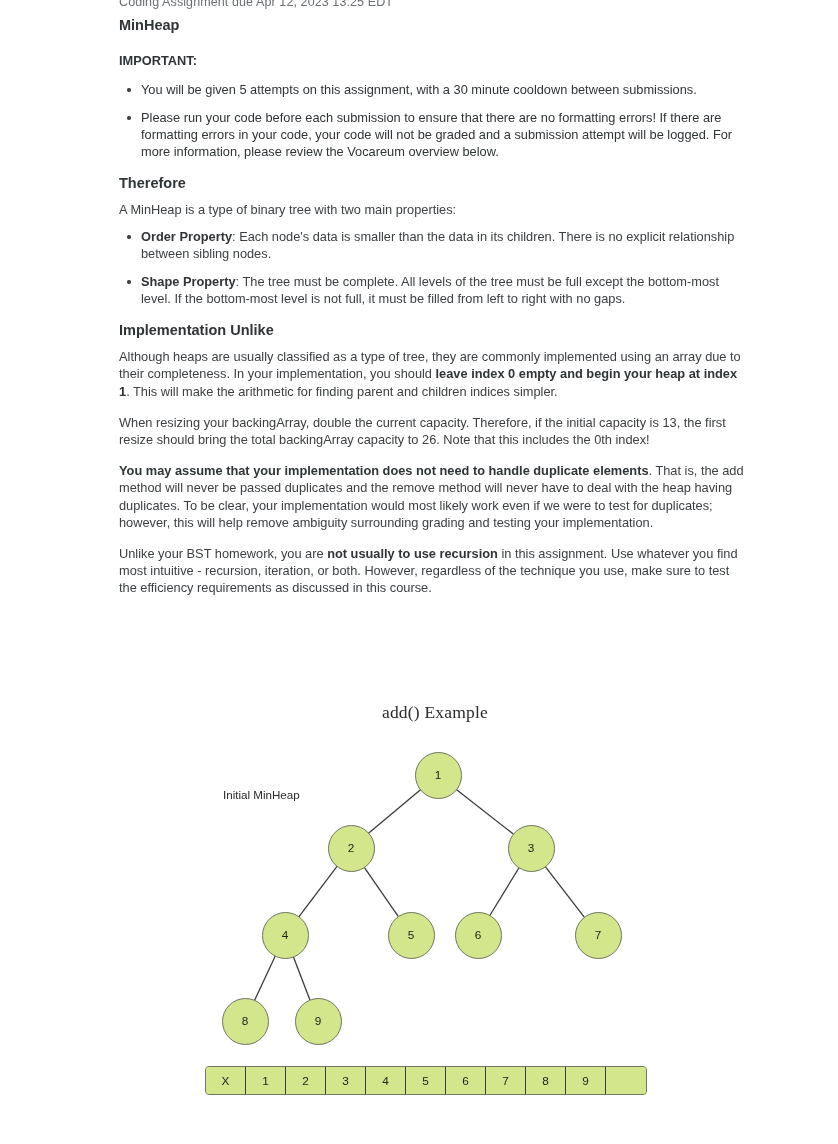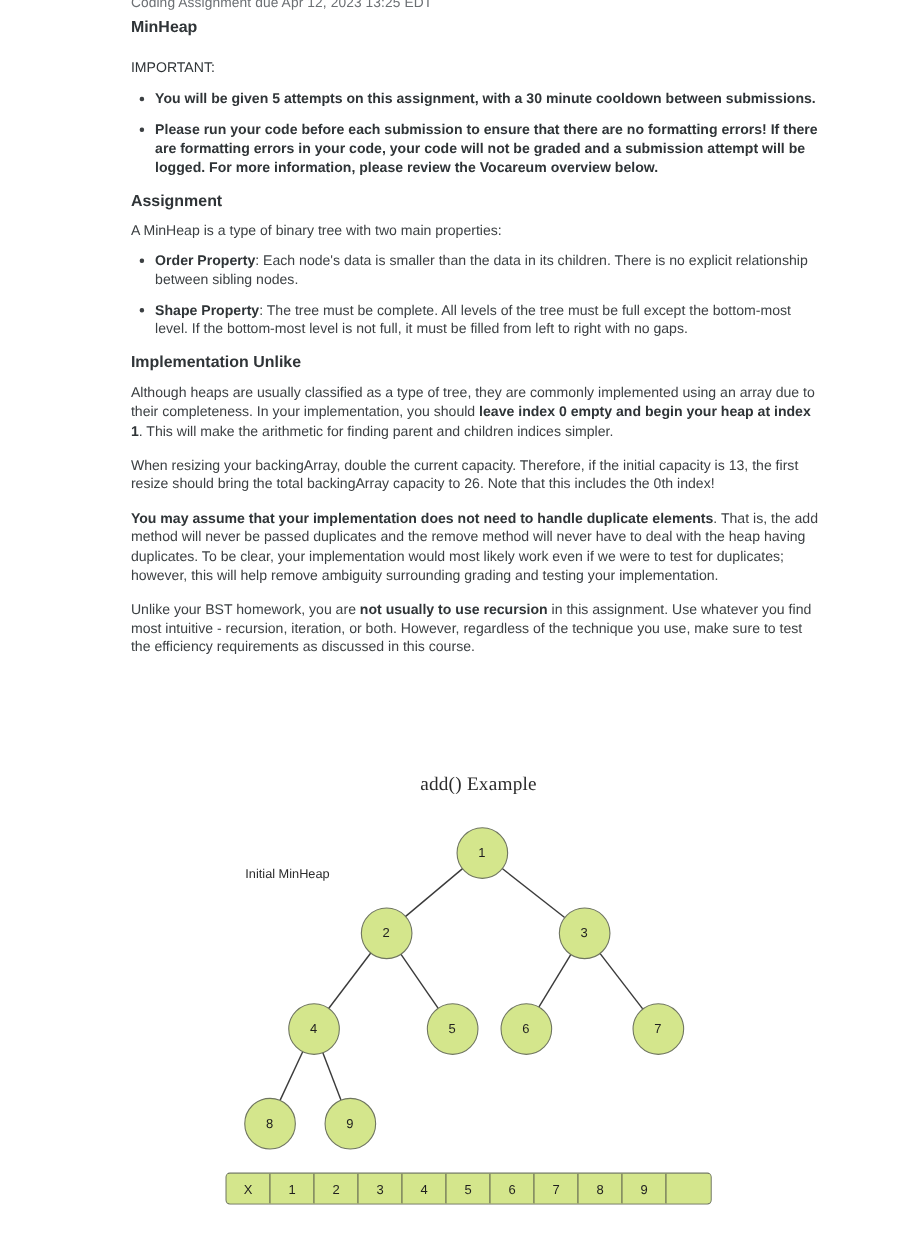--- a/index.html
+++ b/index.html
@@ -58,21 +58,21 @@
     margin-bottom: 10px;
   }
 
   .strong {
     font-weight: bold;
     color: #2f3437;
   }
 
   p.important-label {
     font-size: 12.8px;
-    font-weight: normal;
+    font-weight: bold;
     color: #2f3437;
     margin: 18px 0 12px 0;
     line-height: 17px;
   }
 
   ul.bullets {
     list-style: none;
     margin: 0 0 14px 0;
     padding: 0;
   }
@@ -88,21 +88,21 @@
     content: "";
     position: absolute;
     left: 8px;
     top: 7px;
     width: 3.5px;
     height: 3.5px;
     border-radius: 50%;
     background: #3c4043;
   }
   ul.bullets.bold-items li {
-    font-weight: bold;
+    font-weight: normal;
     color: #2f3437;
   }
 
   
   .figure {
     position: absolute;
     left: 16px;
     top: 694px;
     width: 838px;
     height: 430px;
@@ -190,21 +190,21 @@
     <h2 class="section-title">MinHeap</h2>
 
 
     <p class="important-label">IMPORTANT:</p>
 
     <ul class="bullets bold-items">
       <li>You will be given 5 attempts on this assignment, with a 30 minute cooldown between submissions.</li>
       <li>Please run your code before each submission to ensure that there are no formatting errors! If there are formatting errors in your code, your code will not be graded and a submission attempt will be logged. For more information, please review the Vocareum overview below.</li>
     </ul>
 
-    <h2 class="section-title">Assignment</h2>
+    <h2 class="section-title">Therefore</h2>
 
     <p class="para tight">A MinHeap is a type of binary tree with two main properties:</p>
 
     <ul class="bullets">
       <li><span class="strong">Order Property</span><span>: Each node's data is smaller than the data in its children. There is no explicit relationship between sibling nodes.</span></li>
       <li><span class="strong">Shape Property</span><span>: The tree must be complete. All levels of the tree must be full except the bottom-most level. If the bottom-most level is not full, it must be filled from left to right with no gaps.</span></li>
     </ul>
 
 
     <h2 class="section-title">Implementation Unlike</h2>

